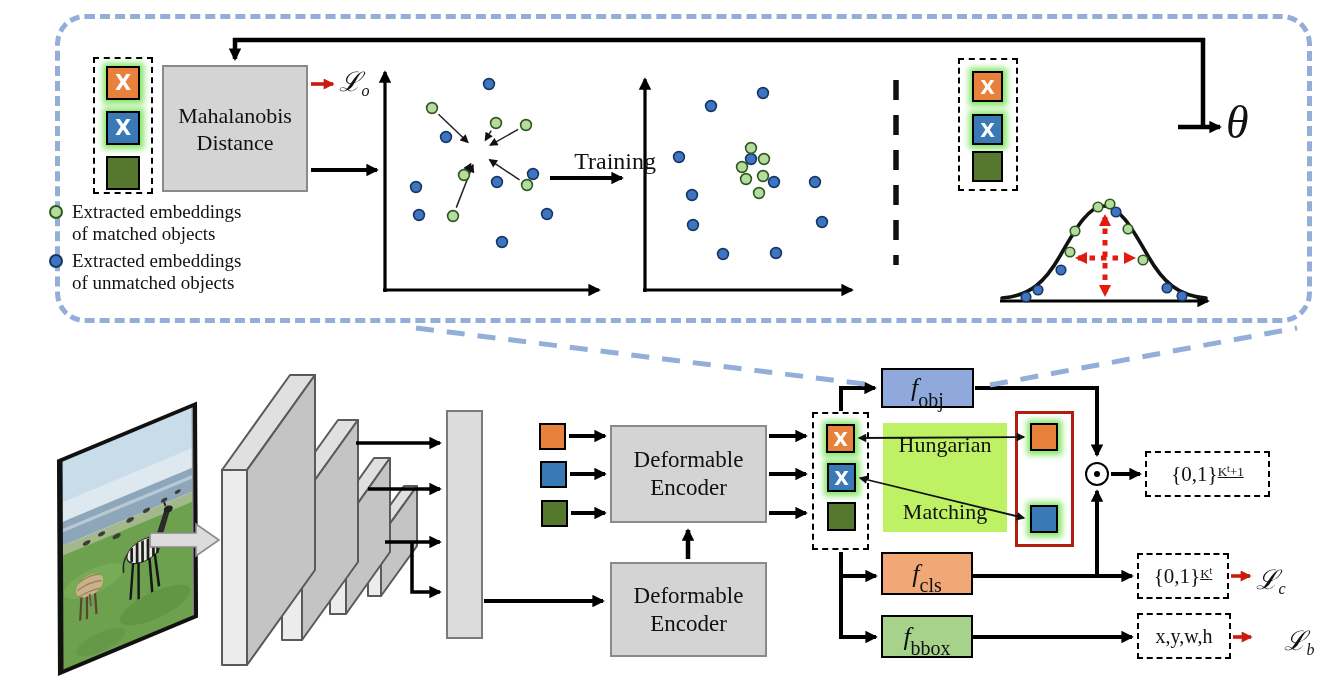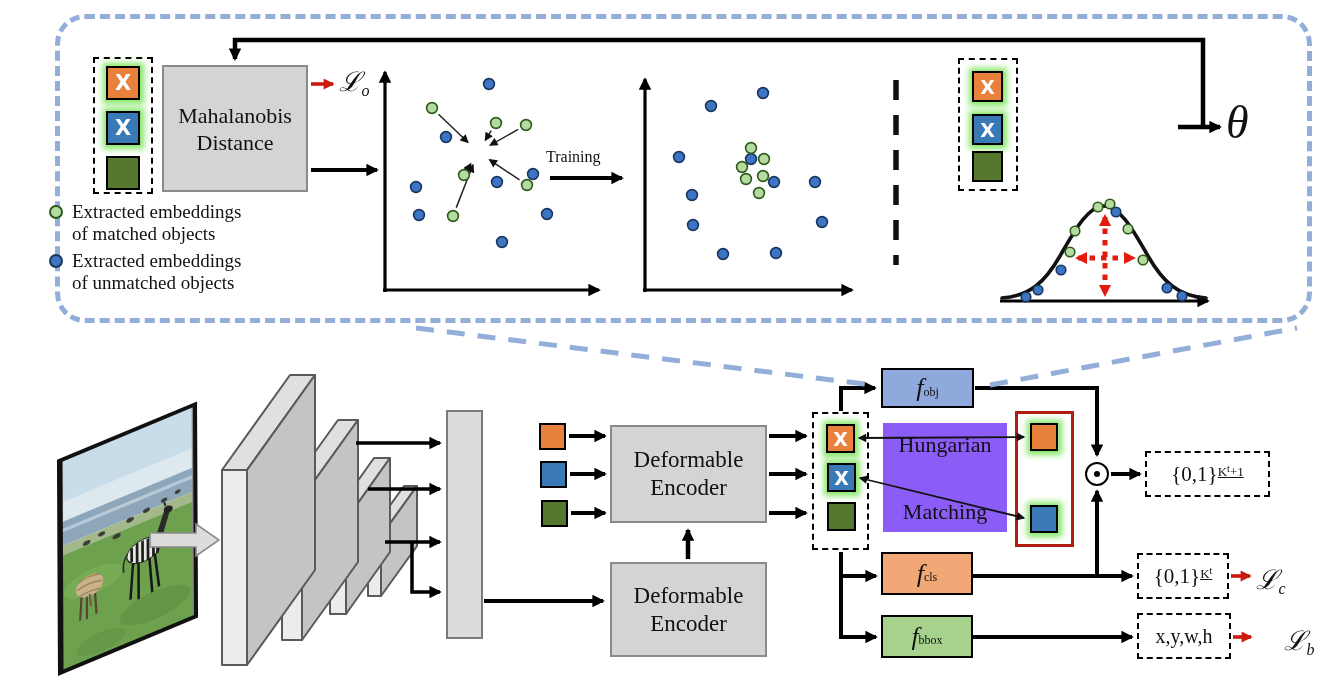--- a/index.html
+++ b/index.html
@@ -2,33 +2,33 @@
 <html><head>
 <meta charset="utf-8">
 <style>
   html,body{margin:0;padding:0;background:#fff;}
   #canvas{position:relative;width:1336px;height:679px;background:#ffffff;overflow:hidden;
           font-family:"Liberation Serif","DejaVu Serif",serif;color:#111;}
   svg{position:absolute;left:0;top:0;}
   .abs{position:absolute;box-sizing:border-box;}
   .graybox{background:#d4d4d4;border:2.5px solid #8a8a8a;display:flex;flex-direction:column;
            align-items:center;justify-content:center;text-align:center;font-size:22px;line-height:27px;}
-  .nob{border:none;background:#8b5cf6;gap:40px;}
+  .nob{border:none;background:#bef264;gap:40px;}
   .dashbox{border:2.5px dashed #000;background:transparent;}
   .sq{position:absolute;display:flex;align-items:center;justify-content:center;
       border:2.3px solid #000;box-sizing:border-box;color:#fff;
       font-family:"DejaVu Sans","Liberation Sans",sans-serif;font-weight:bold;}
   .glow{box-shadow:0 0 6px 3.5px rgba(125,229,94,0.95);}
   .lgtxt{font-size:19px;line-height:21.5px;}
   .circ{position:absolute;width:14px;height:14px;border-radius:50%;box-sizing:border-box;}
   .mathlbl{font-style:italic;font-size:27px;}
   .mathlbl .lsub{font-size:16px;position:relative;top:5px;font-style:italic;}
   .fbox{display:flex;align-items:center;justify-content:center;border:2.5px solid #000;}
   .fbox .fb{font-style:italic;font-size:26px;}
-  .fbox .fs{font-size:12px;position:relative;top:4px;font-style:normal;}
+  .fbox .fs{font-size:20px;position:relative;top:12px;font-style:normal;}
   .setbox{display:flex;align-items:center;justify-content:center;font-size:21px;}
   .setbox sup{font-size:13px;position:relative;top:-2px;vertical-align:super;text-decoration:underline;}
   .setbox sup .tt{font-size:10px;position:relative;top:-4px;}
   .odot{position:absolute;width:24px;height:24px;border:2.8px solid #000;border-radius:50%;
         display:flex;align-items:center;justify-content:center;background:#fff;box-sizing:border-box;}
   .odot .dot{width:6px;height:6px;border-radius:50%;background:#000;}
   .theta{font-style:italic;font-size:46px;}
 </style>
 </head>
 <body>
@@ -286,21 +286,21 @@
   <div class="abs lgtxt" style="left:72px;top:201px;">
     <div>Extracted embeddings</div>
       <div>of matched objects</div>
   </div>
   <div class="circ" style="left:49px;top:254px;background:#3e74c4;border:2px solid #17375e;"></div>
   <div class="abs lgtxt" style="left:72px;top:250px;">
     <div>Extracted embeddings</div>
       <div>of unmatched objects</div>
   </div>
 
-  <div class="abs" style="left:546px;top:148px;width:88px;text-align:left;font-size:16px;">Training</div>
+  <div class="abs" style="left:568px;top:148px;width:88px;text-align:right;font-size:24px;">Training</div>
 
   <div class="abs dashbox" style="left:958px;top:58px;width:60px;height:133px;"></div>
   <div class="sq glow" style="left:972px;top:71px;width:31px;height:31px;background:#e8813b;font-size:19px;">
       <span>X</span>
     </div>
   <div class="sq glow" style="left:972px;top:114px;width:31px;height:31px;background:#3879b6;font-size:19px;">
       <span>X</span>
     </div>
   <div class="sq" style="left:972px;top:151px;width:31px;height:31px;background:#55782e;"></div>
 

